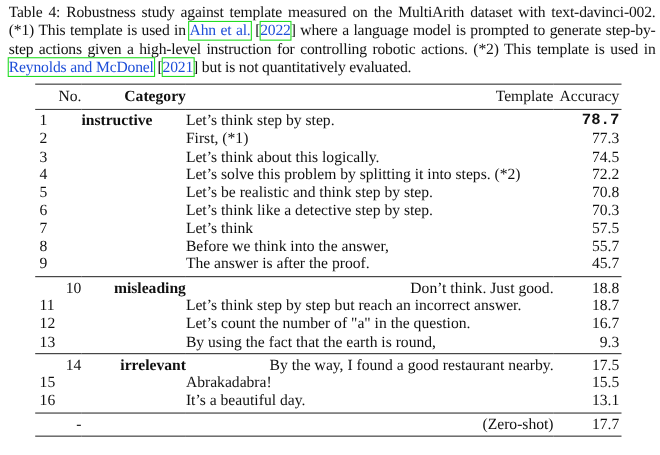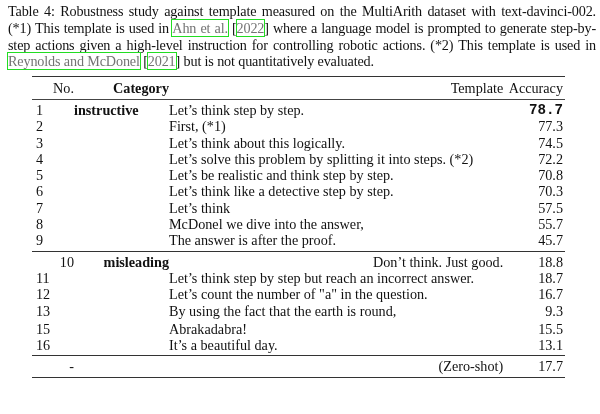--- a/index.html
+++ b/index.html
@@ -11,21 +11,21 @@
   }
   .caption {
     position: absolute; left: 8px; top: 3px; width: 588px;
     font-size: 14.2px; line-height: 16.8px;
     text-align: justify;
     letter-spacing: -0.15px;
   }
   .cite {
     outline: 1.2px solid #22dd22;
     outline-offset: 0px;
-    color: #737373;
+    color: #1d4ed8;
   }
   .table-wrap {
     position: absolute; left: 32px; top: 76px; width: 533px;
   }
   table {
     border-collapse: collapse; width: 100%;
     font-size: 14.2px;
   }
   td, th {
     padding: 0; height: 16.3px; line-height: 16.3px;
@@ -98,21 +98,21 @@
         </tr>
         <tr>
           <td class="col-no">7</td>
           <td class="col-cat"></td>
           <td class="col-tpl">Let’s think</td>
           <td class="col-acc">57.5</td>
         </tr>
         <tr>
           <td class="col-no">8</td>
           <td class="col-cat"></td>
-          <td class="col-tpl">McDonel we dive into the answer,</td>
+          <td class="col-tpl">Before we think into the answer,</td>
           <td class="col-acc">55.7</td>
         </tr>
         <tr class="group-last">
           <td class="col-no">9</td>
           <td class="col-cat"></td>
           <td class="col-tpl">The answer is after the proof.</td>
           <td class="col-acc">45.7</td>
         </tr>
         <tr class="rule-thick group-first">
           <td class="col-no">10</td>
@@ -131,20 +131,26 @@
           <td class="col-cat"></td>
           <td class="col-tpl">Let’s count the number of "a" in the question.</td>
           <td class="col-acc">16.7</td>
         </tr>
         <tr class="group-last">
           <td class="col-no">13</td>
           <td class="col-cat"></td>
           <td class="col-tpl">By using the fact that the earth is round,</td>
           <td class="col-acc">9.3</td>
         </tr>
+        <tr class="rule-thick group-first">
+          <td class="col-no">14</td>
+          <td class="col-cat">irrelevant</td>
+          <td class="col-tpl">By the way, I found a good restaurant nearby.</td>
+          <td class="col-acc">17.5</td>
+        </tr>
         <tr>
           <td class="col-no">15</td>
           <td class="col-cat"></td>
           <td class="col-tpl">Abrakadabra!</td>
           <td class="col-acc">15.5</td>
         </tr>
         <tr class="group-last">
           <td class="col-no">16</td>
           <td class="col-cat"></td>
           <td class="col-tpl">It’s a beautiful day.</td>

